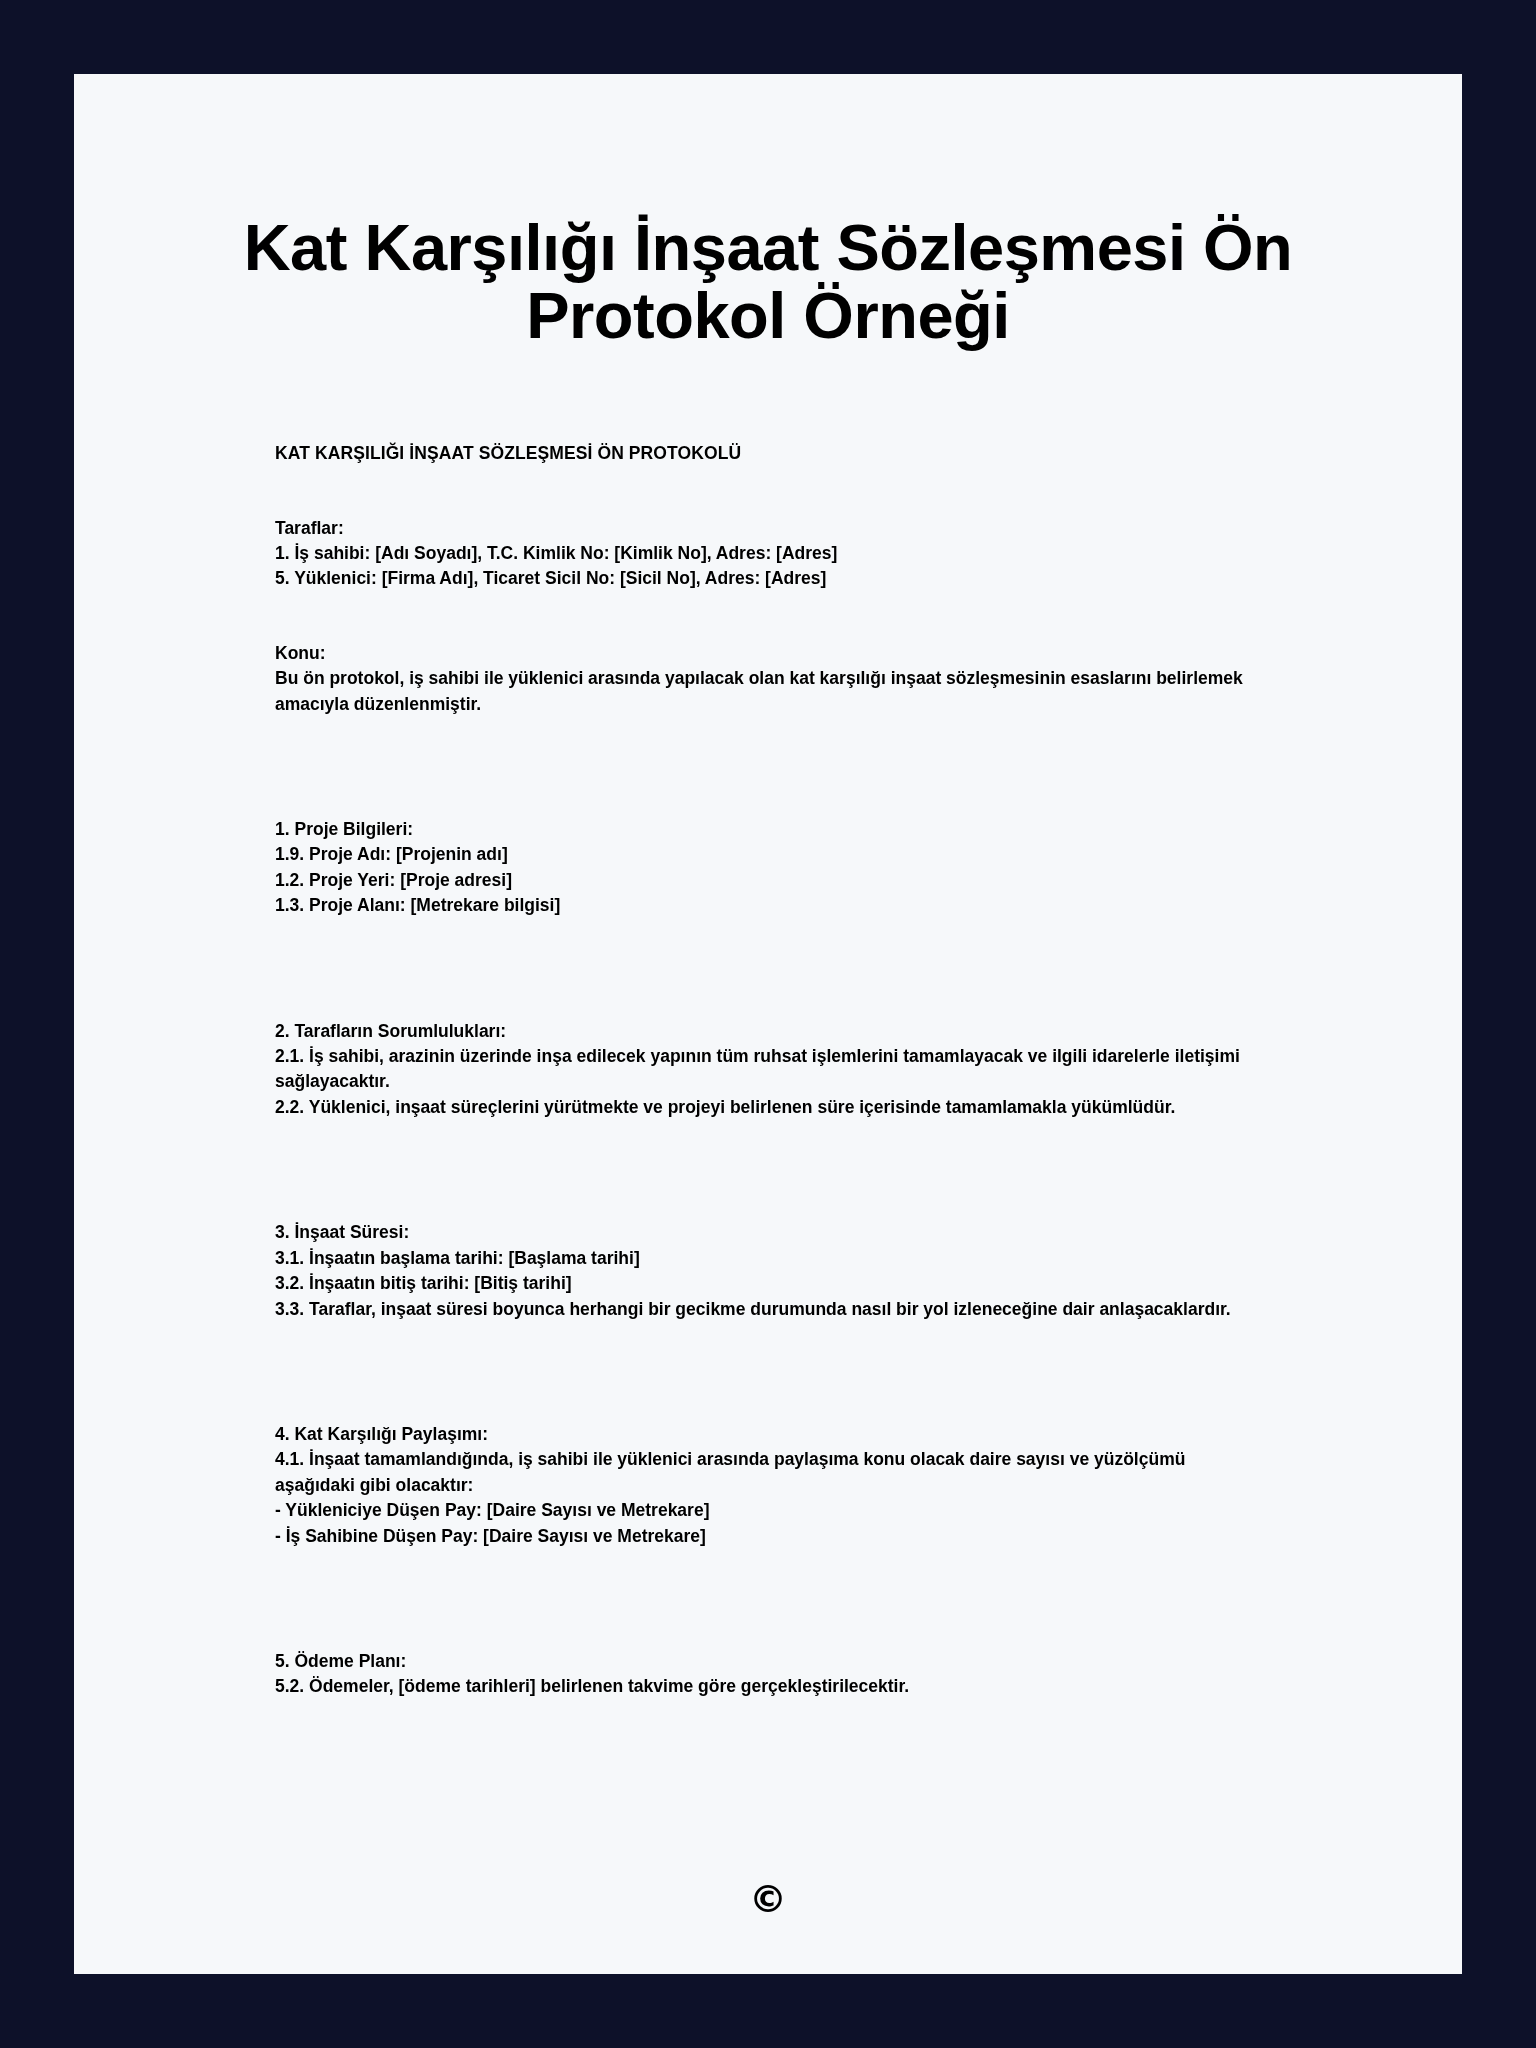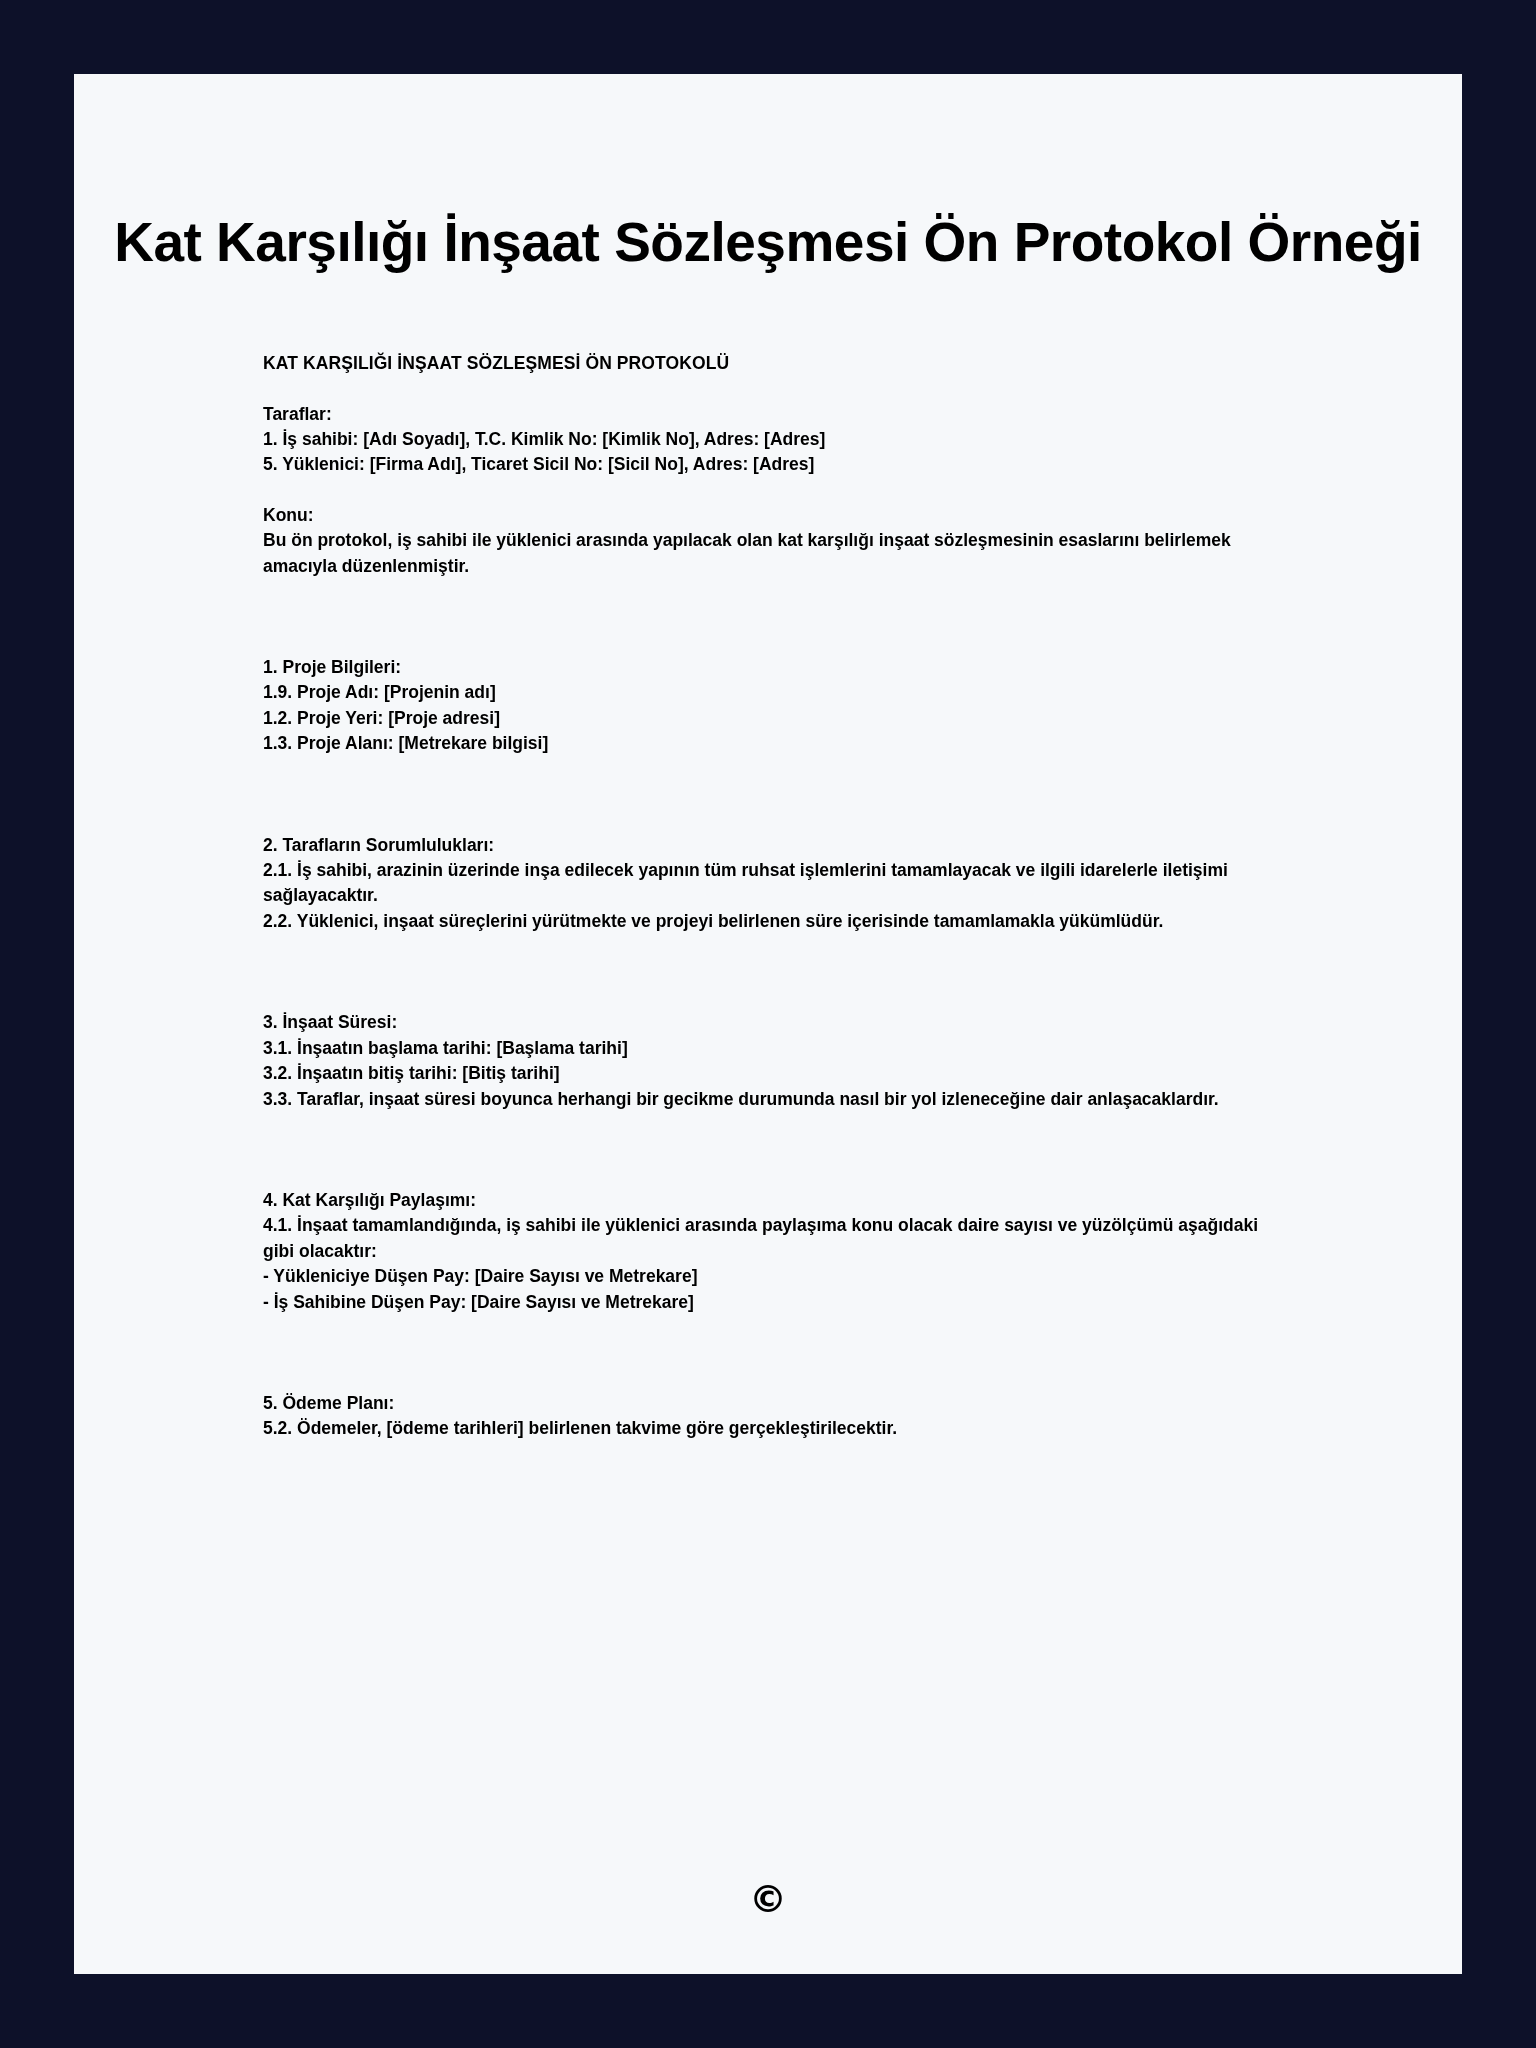--- a/index.html
+++ b/index.html
@@ -19,21 +19,21 @@
     top: 74px;
     width: 1388px;
     height: 1900px;
     background: #f6f8fa;
     box-sizing: border-box;
   }
   .doc-title {
     margin: 0;
     padding: 140px 40px 0 40px;
     text-align: center;
-    font-size: 55px;
+    font-size: 65px;
     line-height: 1.04;
     font-weight: bold;
     color: #000000;
     letter-spacing: -0.5px;
   }
   .body-area {
     padding: 80px 0 0 0;
   }
   .content {
     margin: 0 auto;
@@ -42,21 +42,21 @@
     font-size: 17.5px;
     font-weight: bold;
     line-height: 25.4px;
   }
   .heading-line {
     font-size: 17.5px;
     font-weight: bold;
     letter-spacing: 0.1px;
   }
   .block {
-    margin: 0;
+    margin: 12px;
   }
   .gap-sm {
     height: 25px;
   }
   .gap-lg {
     height: 76px;
   }
   .line {
     white-space: pre-wrap;
   }

